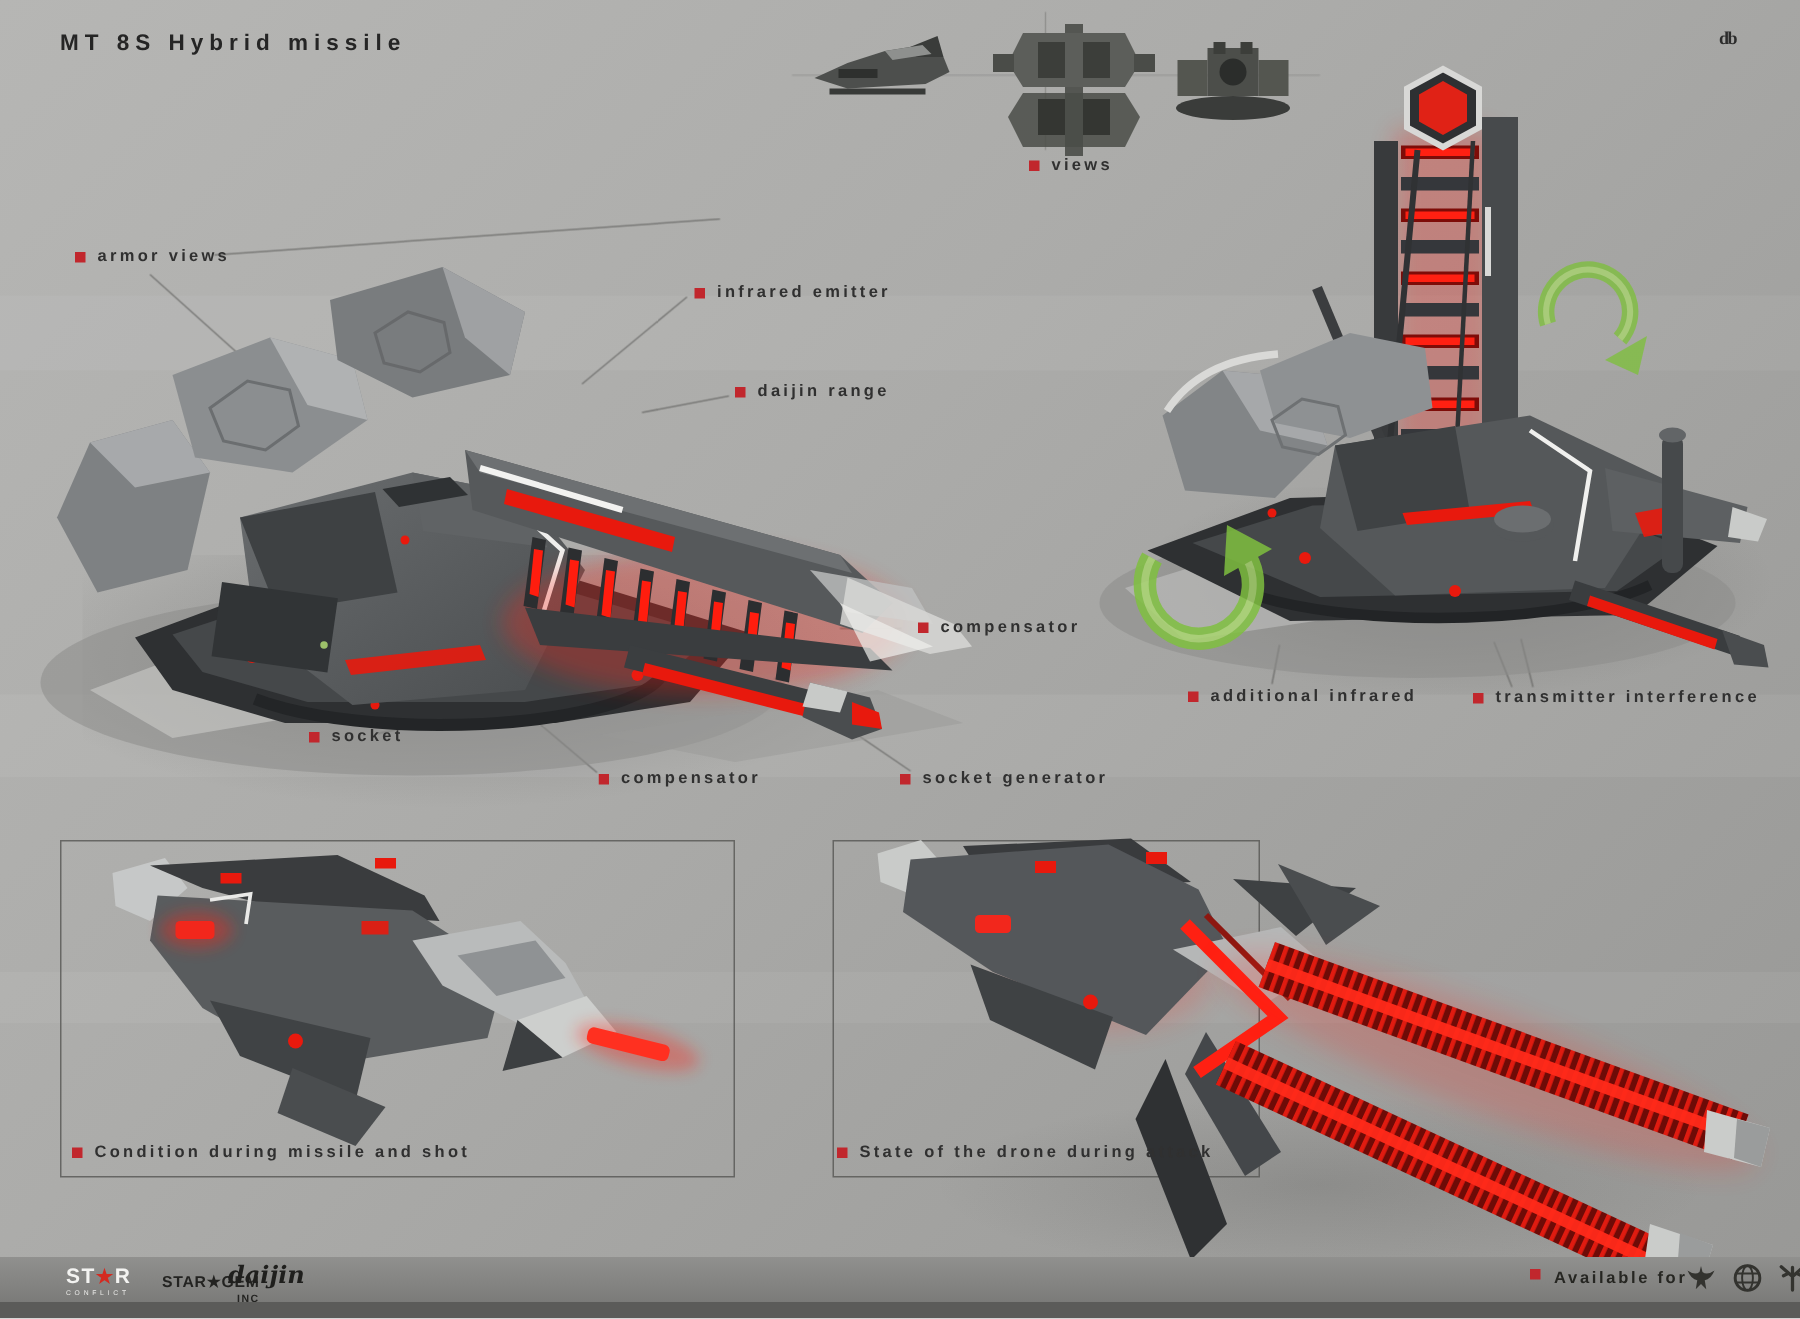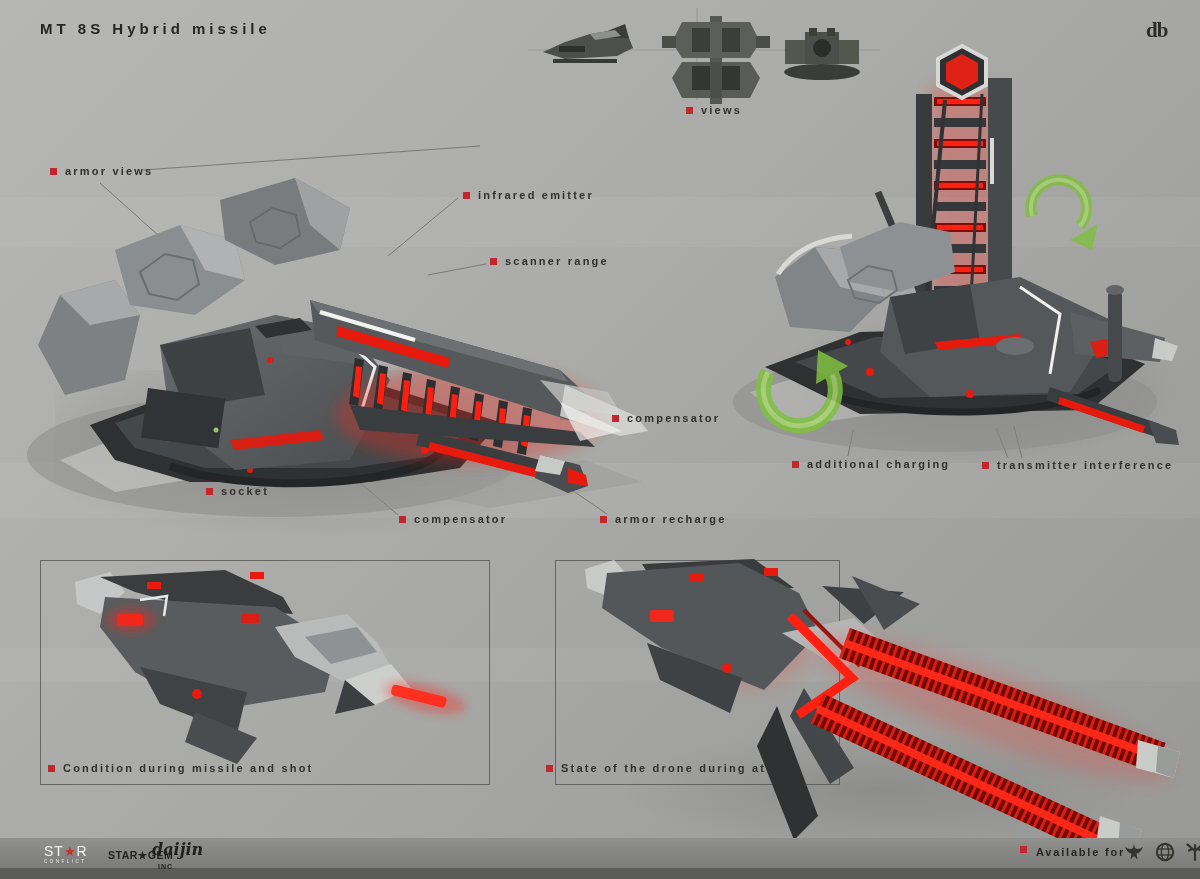--- a/index.html
+++ b/index.html
@@ -10,34 +10,34 @@
     background:linear-gradient(135deg,#b6b6b4 0%,#acacaa 40%,#a0a09e 75%,#989896 100%);
   }
   .band { position:absolute; left:0; width:1200px; pointer-events:none; }
   .shadow-patch { position:absolute; pointer-events:none; }
   .page-title {
     position:absolute; left:40px; top:20px; font-size:15px; font-weight:bold;
     letter-spacing:4px; color:#252525;
   }
   .monogram {
     position:absolute; left:1146px; top:18px; font-family:"Liberation Serif", serif;
-    font-size:21px; color:#2c2c2c; letter-spacing:-1px; font-weight:bold;
+    font-size:12px; color:#2c2c2c; letter-spacing:-1px; font-weight:bold;
   }
   .callout { position:absolute; display:flex; align-items:center; white-space:nowrap; }
   .callout .bullet { width:7px; height:7px; background:#c1272d; margin-right:8px; flex:0 0 auto; }
   .callout .ctext { font-size:11px; font-weight:bold; letter-spacing:2.2px; color:#303030; }
   .frame-box { position:absolute; border:1px solid rgba(85,85,83,.8); }
   .art { position:absolute; }
   .footer-bar {
     position:absolute; left:0; top:838px; width:1200px; height:30px;
     background:linear-gradient(#90908e,#7b7b79);
   }
   .footer-bottom { position:absolute; left:0; top:868px; width:1200px; height:11px; background:#5b5b59; }
   .logo-star { position:absolute; left:44px; top:843px; line-height:1; }
-  .logo-star .main { font-size:14px; font-weight:normal; color:#f3f3f1; letter-spacing:1px; }
+  .logo-star .main { font-size:14px; font-weight:bold; color:#f3f3f1; letter-spacing:1px; }
   .logo-star .star { color:#d42a20; font-size:13px; }
   .logo-star .sub { display:block; font-size:4.5px; letter-spacing:2.5px; color:#e9e9e7; margin-top:1px; }
   .logo-stargem { position:absolute; left:108px; top:846px; line-height:1; text-align:right; }
   .logo-stargem .main { font-size:10.5px; font-weight:bold; color:#232321; letter-spacing:.5px; }
   .logo-stargem .sub { display:block; font-size:7px; font-weight:bold; color:#232321; margin-top:1px; letter-spacing:1px; }
   .logo-daijin { position:absolute; left:152px; top:840px; font-family:"DejaVu Serif", serif;
     font-style:italic; font-weight:bold; font-size:16px; color:#1f1f1d; }
   .available { position:absolute; left:1020px; top:846px; display:flex; }
   .available .bullet { width:7px; height:7px; background:#c1272d; margin-right:9px; }
   .available .atext { font-size:11px; font-weight:bold; letter-spacing:1.8px; color:#262622; }
@@ -281,41 +281,41 @@
   <div class="callout" style="left:50px;top:165px">
     <span class="bullet"></span>
     <span class="ctext">armor views</span>
   </div>
   <div class="callout" style="left:463px;top:189px">
     <span class="bullet"></span>
     <span class="ctext">infrared emitter</span>
   </div>
   <div class="callout" style="left:490px;top:255px">
     <span class="bullet"></span>
-    <span class="ctext">scanner range</span>
+    <span class="ctext">daijin range</span>
   </div>
   <div class="callout" style="left:612px;top:412px">
     <span class="bullet"></span>
     <span class="ctext">compensator</span>
   </div>
   <div class="callout" style="left:206px;top:485px">
     <span class="bullet"></span>
     <span class="ctext">socket</span>
   </div>
   <div class="callout" style="left:399px;top:513px">
     <span class="bullet"></span>
     <span class="ctext">compensator</span>
   </div>
   <div class="callout" style="left:600px;top:513px">
     <span class="bullet"></span>
-    <span class="ctext">armor recharge</span>
+    <span class="ctext">socket generator</span>
   </div>
   <div class="callout" style="left:792px;top:458px">
     <span class="bullet"></span>
-    <span class="ctext">additional charging</span>
+    <span class="ctext">additional infrared</span>
   </div>
   <div class="callout" style="left:982px;top:459px">
     <span class="bullet"></span>
     <span class="ctext">transmitter interference</span>
   </div>
 
   <div class="frame-box" style="left:40px;top:560px;width:450px;height:225px"></div>
   <div class="frame-box" style="left:555px;top:560px;width:285px;height:225px"></div>
 
   <svg class="art" style="left:45px;top:552px" width="460" height="238" viewBox="0 0 460 238">
@@ -386,21 +386,21 @@
       </g>
       <polygon points="548,268 590,282 582,308 544,296" fill="#caccca"></polygon>
       <polygon points="568,274 590,282 582,308 566,300" fill="#9a9c9c"></polygon>
     </g>
   </svg>
 
   <div class="callout" style="left:48px;top:762px">
     <span class="bullet"></span>
     <span class="ctext">Condition during missile and shot</span>
   </div>
-  <div class="callout" style="left:546px;top:762px">
+  <div class="callout" style="left:558px;top:762px">
     <span class="bullet"></span>
     <span class="ctext">State of the drone during attack</span>
   </div>
 
   <div class="footer-bar"></div>
   <div class="footer-bottom"></div>
 
   <div class="logo-star">
     <span class="main">ST</span><span class="main star">★</span><span class="main">R</span>
     <span class="sub">CONFLICT</span>

